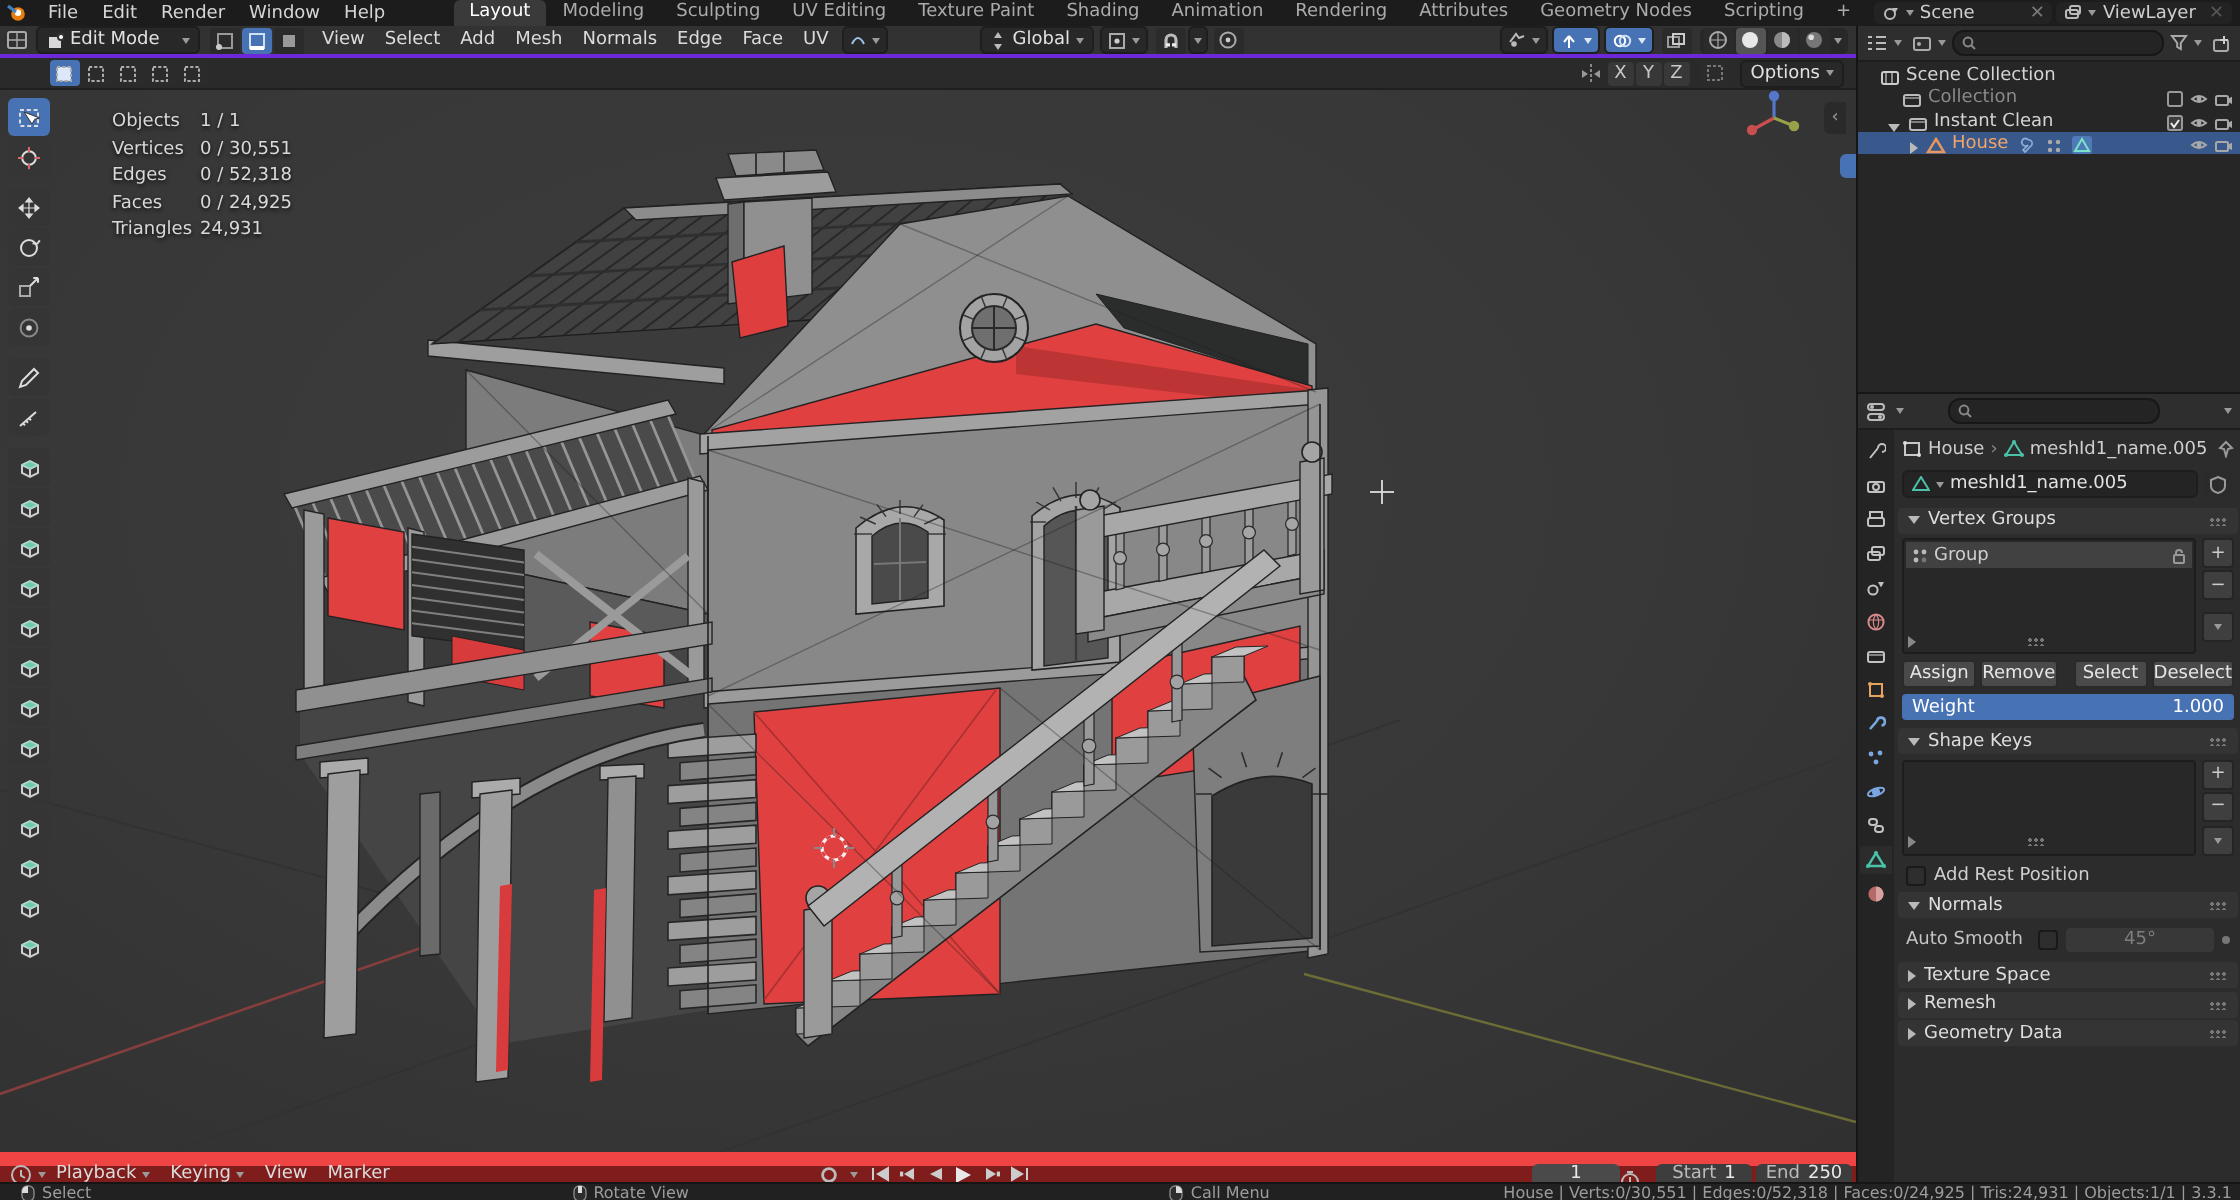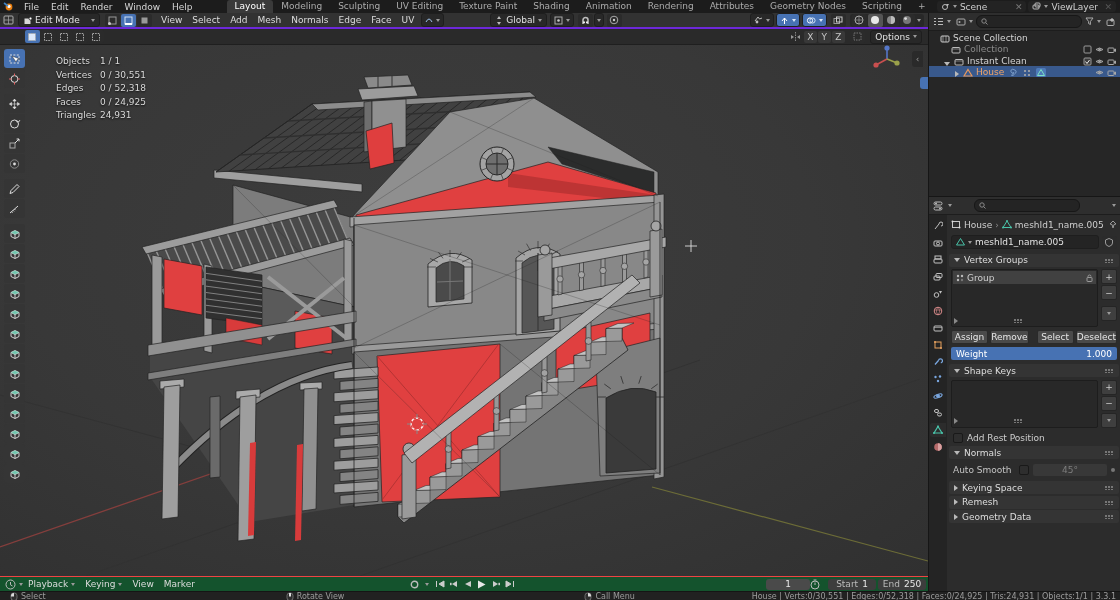--- a/index.html
+++ b/index.html
@@ -51,21 +51,21 @@
   .panel-hdr{height:13px;background:#343434;border-radius:2px;display:flex;align-items:center;padding:0 5px;margin:1.5px 2px;color:#dedede;position:relative;}
   .grip{position:absolute;right:5px;top:5px;width:9px;height:4px;
         background:radial-gradient(circle at 1px 1px,#777 0.8px,transparent 1px);background-size:3px 3px;}
   .tri-r{width:0;height:0;border-top:3px solid transparent;border-bottom:3px solid transparent;border-left:4px solid #b9b9b9;display:inline-block;margin-right:4px;}
   .tri-d{width:0;height:0;border-left:3px solid transparent;border-right:3px solid transparent;border-top:4px solid #b9b9b9;display:inline-block;margin-right:4px;}
   .prop-btn{flex:1;height:12px;background:#4a4a4a;border:1px solid #2a2a2a;border-radius:2px;display:flex;align-items:center;justify-content:center;color:#e6e6e6;}
   .listbox{background:#282828;border:1px solid #1d1d1d;border-radius:2px;position:relative;}
   .side-btn{width:14px;height:13px;background:#3f3f3f;border:1px solid #252525;border-radius:2px;display:flex;align-items:center;justify-content:center;color:#ccc;margin-bottom:1px;}
   .checkbox{width:8px;height:8px;background:#2e2e2e;border:1px solid #191919;border-radius:2px;display:inline-block;}
   
-  #timeline{left:0;top:576px;width:928px;height:15px;background:#14532d;display:flex;align-items:center;border-top:1px solid #ef4444;box-sizing:border-box;}
+  #timeline{left:0;top:576px;width:928px;height:15px;background:#7f1d1d;display:flex;align-items:center;border-top:7px solid #ef4444;box-sizing:border-box;}
   .tl-field{height:11px;background:#3d3d3d;border-radius:3px;display:flex;align-items:center;justify-content:center;color:#e8e8e8;padding:0 6px;gap:4px;}
   .transport{display:flex;align-items:center;gap:1px;}
   .tr-btn{width:13px;height:12px;display:flex;align-items:center;justify-content:center;border-radius:2px;}
   
   #statusbar{left:0;top:591px;width:1120px;height:9px;background:#212121;display:flex;align-items:center;font-size:8px;color:#9c9c9c;border-top:1px solid #151515;box-sizing:border-box;}
   svg{display:block;}
 </style>
 </head>
 <body>
 
@@ -1077,21 +1077,21 @@
         <span style="flex:1;color:#c4c4c4">Auto Smooth</span>
         <span class="checkbox"></span>
         <div class="fx" style="width:74px;height:12px;background:#383838;border-radius:2px;justify-content:center;color:#7e7e7e">
           <span>45°</span>
         </div>
         <span style="width:4px;height:4px;border-radius:50%;background:#777;display:inline-block"></span>
       </div>
       <div id="collapsed-b">
           <div class="panel-hdr">
             <i class="tri-r"></i>
-            <span>Keying Space</span>
+            <span>Texture Space</span>
             <span class="grip"></span>
           </div>
           <div class="panel-hdr">
             <i class="tri-r"></i>
             <span>Remesh</span>
             <span class="grip"></span>
           </div>
           <div class="panel-hdr">
             <i class="tri-r"></i>
             <span>Geometry Data</span>

